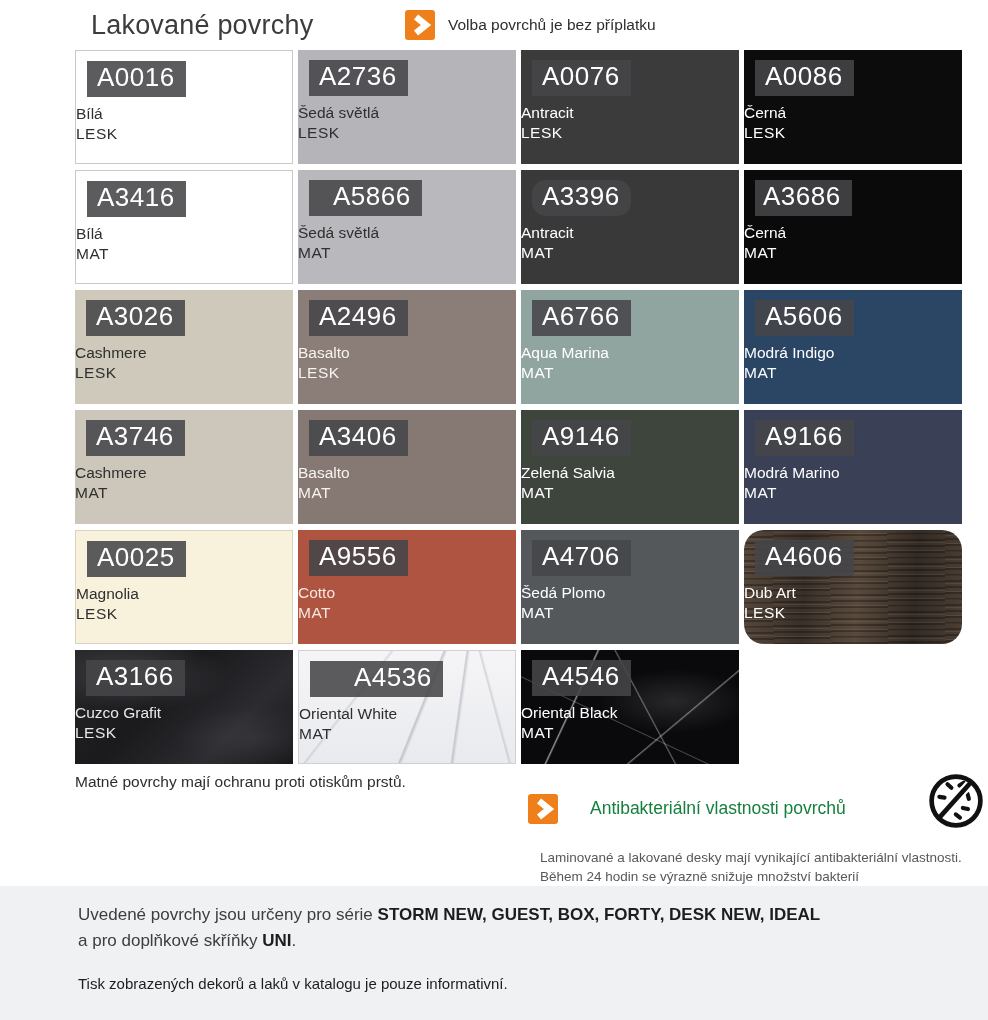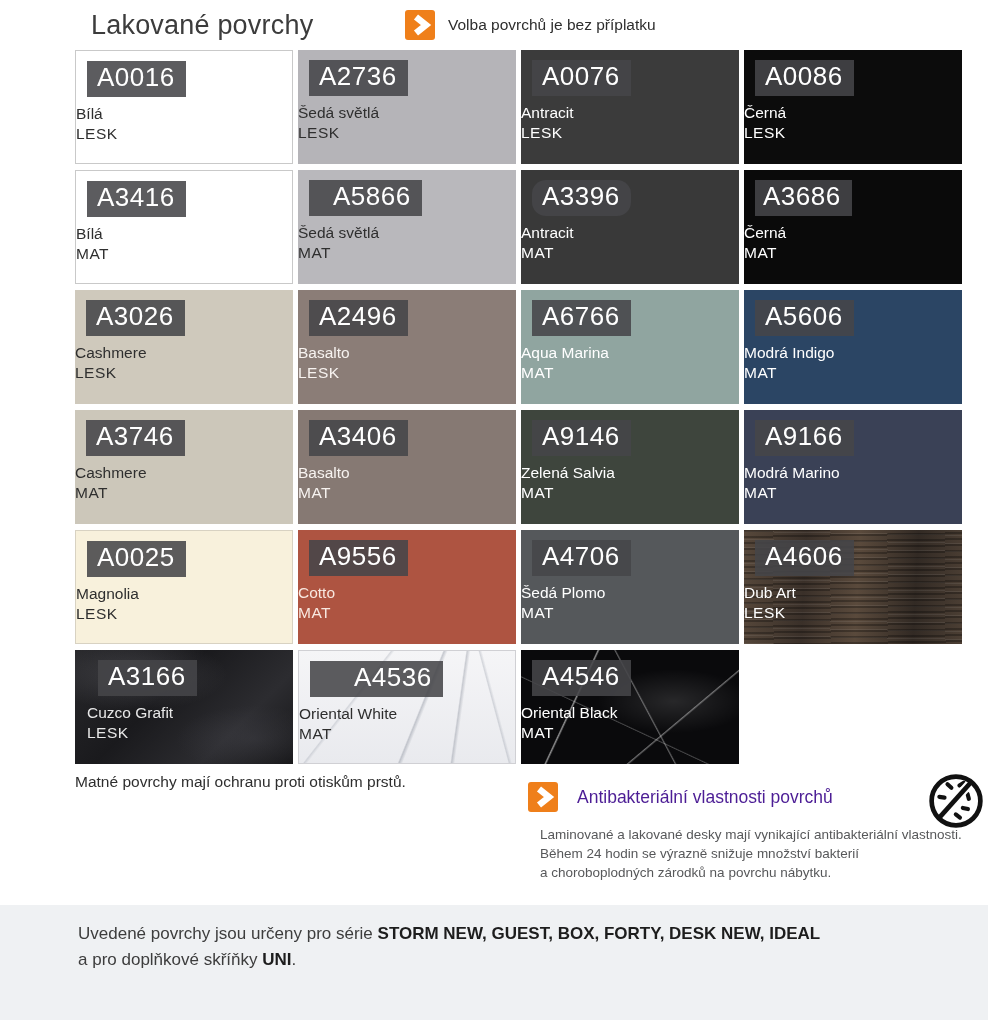--- a/index.html
+++ b/index.html
@@ -46,21 +46,20 @@
     background-image:
       repeating-linear-gradient(179deg, rgba(0,0,0,0.28) 0 2px, rgba(0,0,0,0) 2px 6px),
       repeating-linear-gradient(1deg, rgba(255,255,255,0.07) 0 1px, rgba(255,255,255,0) 1px 8px),
       linear-gradient(93deg,#57483b,#3a3029 28%,#5a4a3c 52%,#322a24 78%,#4c3f34);
   }
   .texture-grafit{
     background-image:
       radial-gradient(ellipse 60% 45% at 28% 22%, rgba(105,105,112,0.38), rgba(0,0,0,0) 70%),
       radial-gradient(ellipse 55% 45% at 82% 78%, rgba(80,80,88,0.32), rgba(0,0,0,0) 65%),
       linear-gradient(135deg,#28282b,#1a1a1d 40%,#2c2c30 72%,#161618);
-    padding-left: 12px;
   }
   .texture-marble_white{
     background-image:
       linear-gradient(112deg, rgba(0,0,0,0) 55%, rgba(140,146,158,0.45) 55.6%, rgba(0,0,0,0) 57%),
       linear-gradient(98deg, rgba(0,0,0,0) 72%, rgba(120,126,140,0.35) 72.6%, rgba(0,0,0,0) 74%),
       linear-gradient(128deg, rgba(0,0,0,0) 30%, rgba(150,156,168,0.30) 30.5%, rgba(0,0,0,0) 31.6%),
       linear-gradient(75deg, rgba(0,0,0,0) 85%, rgba(150,156,168,0.35) 85.5%, rgba(0,0,0,0) 86.6%),
       linear-gradient(180deg,#f5f5f7,#e9eaee);
   }
   .texture-marble_black{
@@ -69,29 +68,29 @@
       linear-gradient(62deg, rgba(0,0,0,0) 55%, rgba(255,255,255,0.35) 55.4%, rgba(0,0,0,0) 56%),
       linear-gradient(140deg, rgba(0,0,0,0) 68%, rgba(255,255,255,0.40) 68.4%, rgba(0,0,0,0) 69.2%),
       linear-gradient(25deg, rgba(0,0,0,0) 40%, rgba(255,255,255,0.25) 40.4%, rgba(0,0,0,0) 41%),
       radial-gradient(ellipse 50% 40% at 70% 45%, rgba(255,255,255,0.12), rgba(0,0,0,0) 70%);
   }
   
   .below-grid{position:relative;margin-top:9px;height:130px;}
   .matte-note{margin:0;font-size:15.5px;color:#2e2e2e;}
   .anti-section{position:absolute;left:453px;top:9px;width:440px;}
   .anti-head{display:flex;align-items:center;gap:16px;}
-  .anti-heading{margin:3px;font-size:17.5px;font-weight:400;color:#4c1d95;}
+  .anti-heading{margin:16px;font-size:17.5px;font-weight:400;color:#15803d;}
   .no-bacteria{position:absolute;right:-18px;top:-12px;width:60px;height:62px;}
   .anti-text{
     margin:13px 0 0 12px;font-size:13.5px;line-height:1.42;color:#57585a;
     white-space:pre-line;
   }
   
   .footer{
-    position:absolute;left:0;right:0;bottom:0;height:115px;
+    position:absolute;left:0;right:0;bottom:0;height:134px;
     background:#eff1f3;box-sizing:border-box;
     padding:16px 60px 0 78px;
   }
   .footer-line{margin:0;font-size:17px;line-height:1.5;color:#3d3d3d;}
   .footer-line b{font-weight:700;color:#1d1d1d;}
   .footer-note{margin:22px 0 0 0;font-size:15px;color:#1d1d1d;}
 </style>
 </head>
 <body>
 
@@ -217,21 +216,21 @@
       <span class="name">Cotto</span>
       <span class="finish">MAT</span>
     </div>
 
     <div class="swatch" style="background-color: rgb(85, 88, 91); color: rgb(255, 255, 255);">
       <span class="code" style="background: rgba(70, 70, 73, 0.88);">A4706</span>
       <span class="name">Šedá Plomo</span>
       <span class="finish">MAT</span>
     </div>
 
-    <div class="swatch texture-wood" style="background-color: rgb(67, 55, 46); color: rgb(255, 255, 255);">
+    <div class="swatch texture-wood" style="background-color: rgb(67, 55, 46); color: rgb(255, 255, 255); border-radius: 20px;">
       <span class="code" style="background: rgba(70, 70, 73, 0.88);">A4606</span>
       <span class="name">Dub Art</span>
       <span class="finish">LESK</span>
     </div>
 
     <div class="swatch texture-grafit" style="background-color: rgb(32, 32, 34); color: rgb(232, 232, 232);">
       <span class="code" style="background: rgba(70, 70, 73, 0.88);">A3166</span>
       <span class="name">Cuzco Grafit</span>
       <span class="finish">LESK</span>
     </div>
@@ -281,13 +280,14 @@
       <p class="anti-text" id="anti-text">Laminované a lakované desky mají vynikající antibakteriální vlastnosti.
 Během 24 hodin se výrazně snižuje množství bakterií
 a choroboplodných zárodků na povrchu nábytku.</p>
     </div>
   </div>
 
 </div>
 
 <div class="footer">
   <p class="footer-line" id="footer-line1"><span>Uvedené povrchy jsou určeny pro série </span><b>STORM NEW, GUEST, BOX, FORTY, DESK NEW, IDEAL</b><br><span>a pro doplňkové skříňky </span><b>UNI</b><span>.</span></p>
+  <p class="footer-note">Tisk zobrazených dekorů a laků v katalogu je pouze informativní.</p>
 </div>
 
 </body></html>

